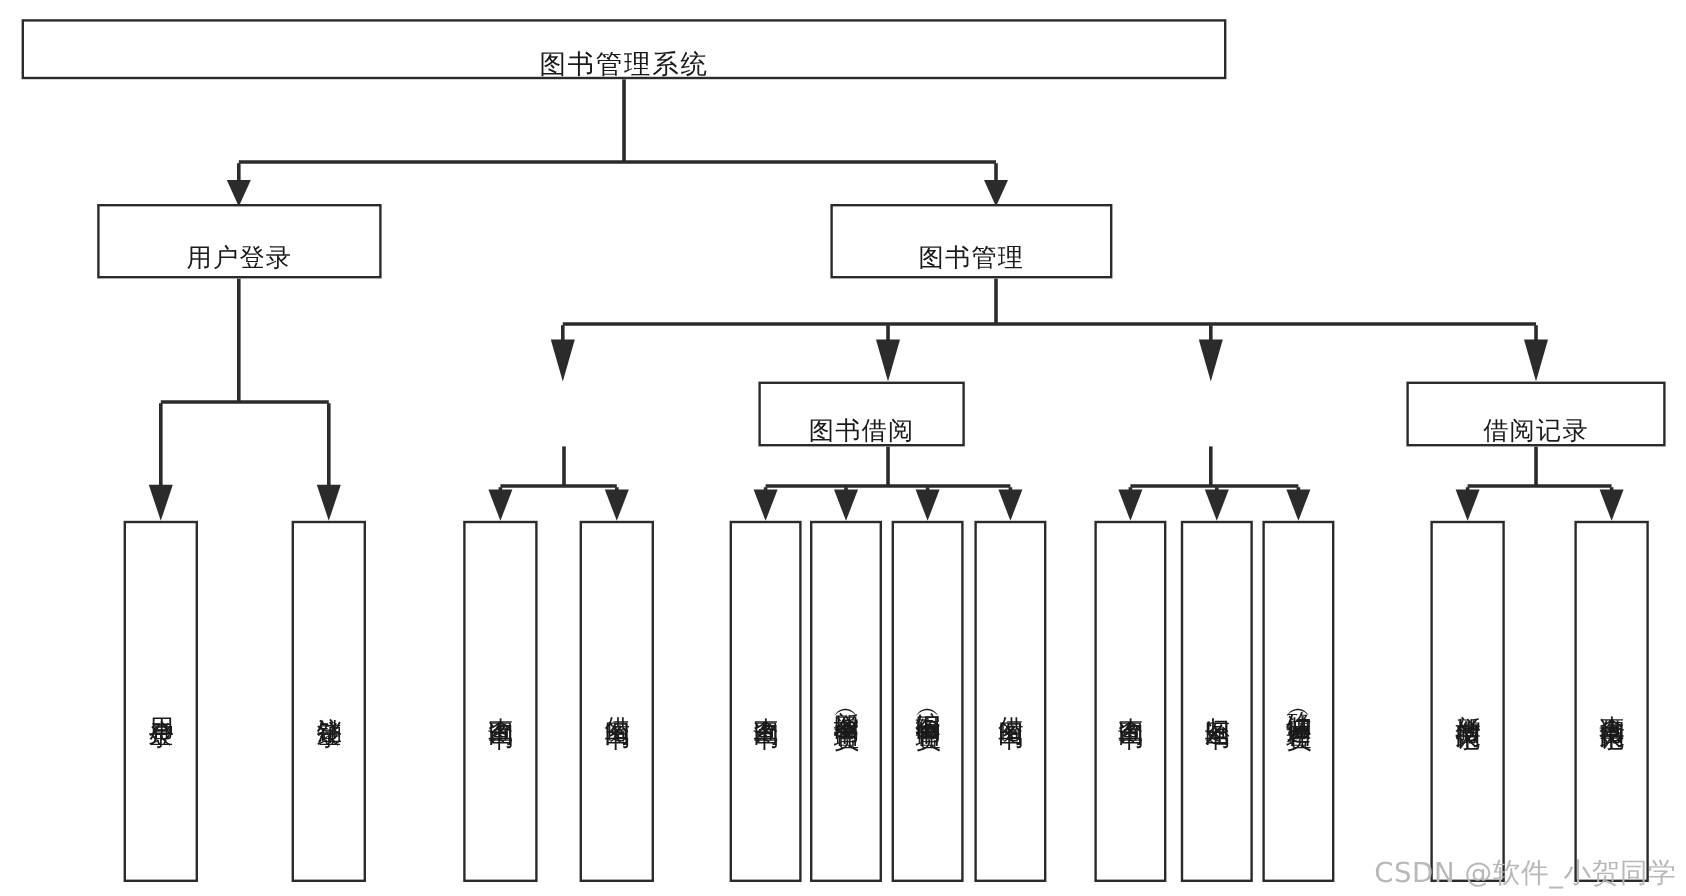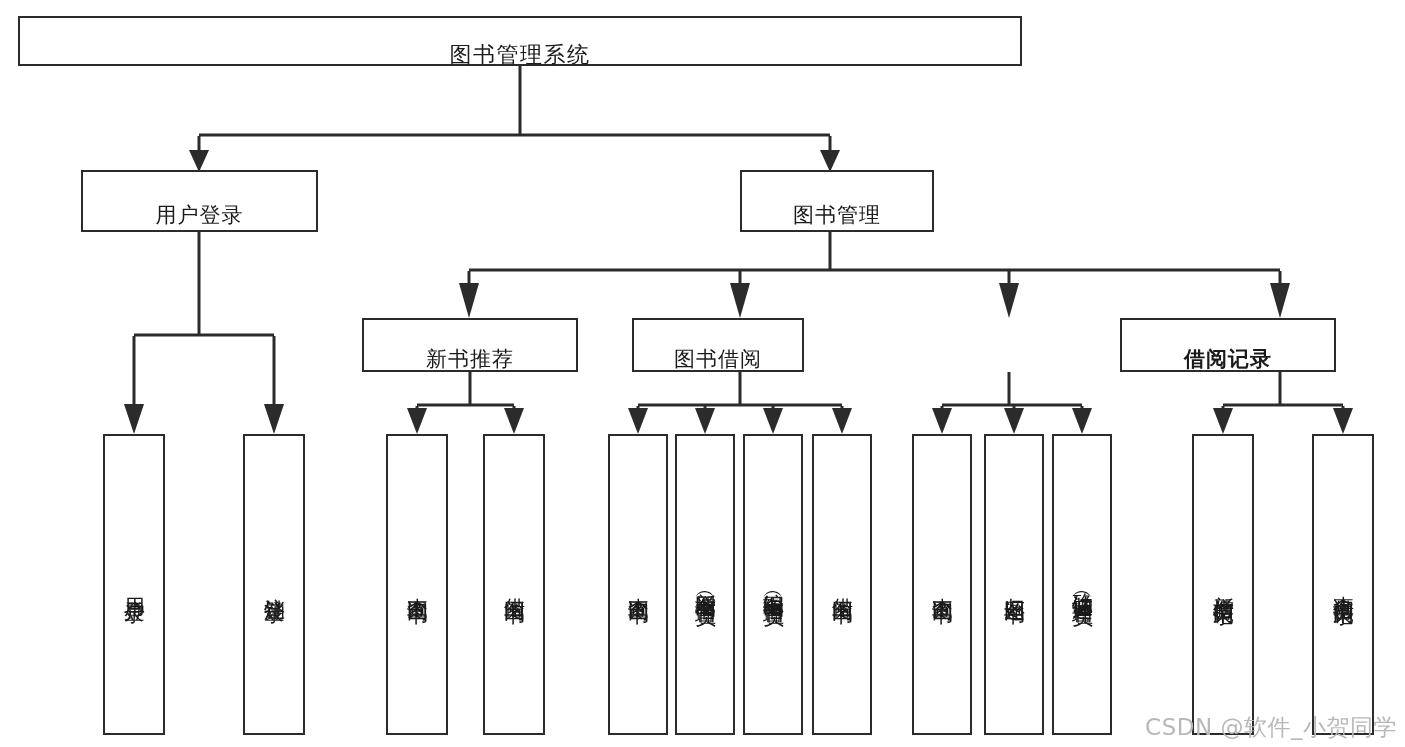--- a/index.html
+++ b/index.html
@@ -164,31 +164,28 @@
     </g>
   </svg>
 
   <div class="node h root" style="left: 18px; top: 16px; width: 1004px; height: 50px; border-color: rgb(43, 43, 43); background: rgb(255, 255, 255); color: rgb(26, 26, 26);">
     <span class="label">图书管理系统</span>
   </div>
 
   <div class="node h" style="left: 81px; top: 170px; width: 237px; height: 62px; border-color: rgb(43, 43, 43); background: rgb(255, 255, 255); color: rgb(26, 26, 26);">
     <span class="label">用户登录</span>
   </div>
-  <div class="node h" style="left: 740px; top: 170px; width: 194px; height: 62px; border-color: rgb(43, 43, 43); background: rgb(255, 255, 255); color: rgb(26, 26, 26);">
+  <div class="node h" style="left: 692px; top: 170px; width: 235px; height: 62px; border-color: rgb(43, 43, 43); background: rgb(255, 255, 255); color: rgb(26, 26, 26);">
     <span class="label">图书管理</span>
   </div>
 
-  <div class="node h" style="left: 362px; top: 318px; width: 216px; height: 54px; border-color: rgb(43, 43, 43); background: rgb(255, 255, 255); color: rgb(26, 26, 26);">
-    <span class="label">新书推荐</span>
-  </div>
   <div class="node h" style="left: 632px; top: 318px; width: 172px; height: 54px; border-color: rgb(43, 43, 43); background: rgb(255, 255, 255); color: rgb(26, 26, 26);">
     <span class="label">图书借阅</span>
   </div>
-  <div class="node h" style="left: 1120px; top: 318px; width: 216px; height: 54px; border-color: rgb(43, 43, 43); background: rgb(255, 255, 255); color: rgb(26, 26, 26); font-weight: bold;">
+  <div class="node h" style="left: 1172px; top: 318px; width: 216px; height: 54px; border-color: rgb(43, 43, 43); background: rgb(255, 255, 255); color: rgb(26, 26, 26);">
     <span class="label">借阅记录</span>
   </div>
 
   <div class="node v" style="left: 103px; top: 434px; width: 62px; height: 301px; border-color: rgb(43, 43, 43); background: rgb(255, 255, 255); color: rgb(26, 26, 26);">
     <span class="label">用户登录</span>
   </div>
   <div class="node v" style="left: 243px; top: 434px; width: 62px; height: 301px; border-color: rgb(43, 43, 43); background: rgb(255, 255, 255); color: rgb(26, 26, 26);">
     <span class="label">注销登录</span>
   </div>
   <div class="node v" style="left: 386px; top: 434px; width: 62px; height: 301px; border-color: rgb(43, 43, 43); background: rgb(255, 255, 255); color: rgb(26, 26, 26);">

